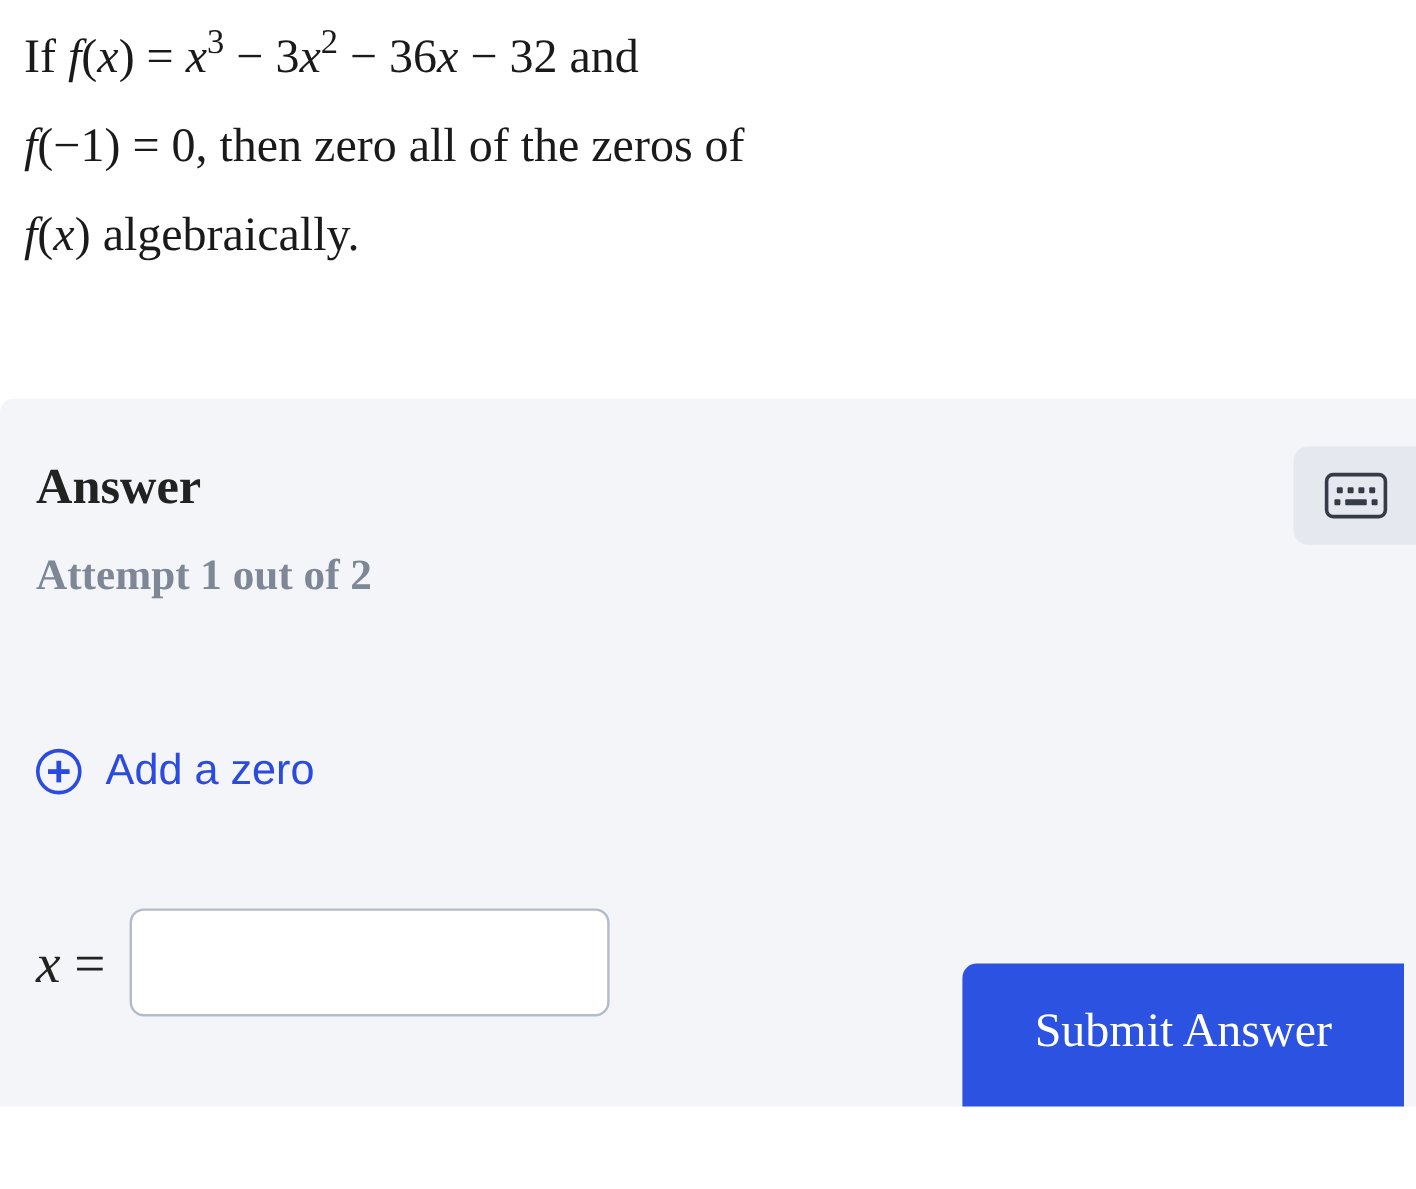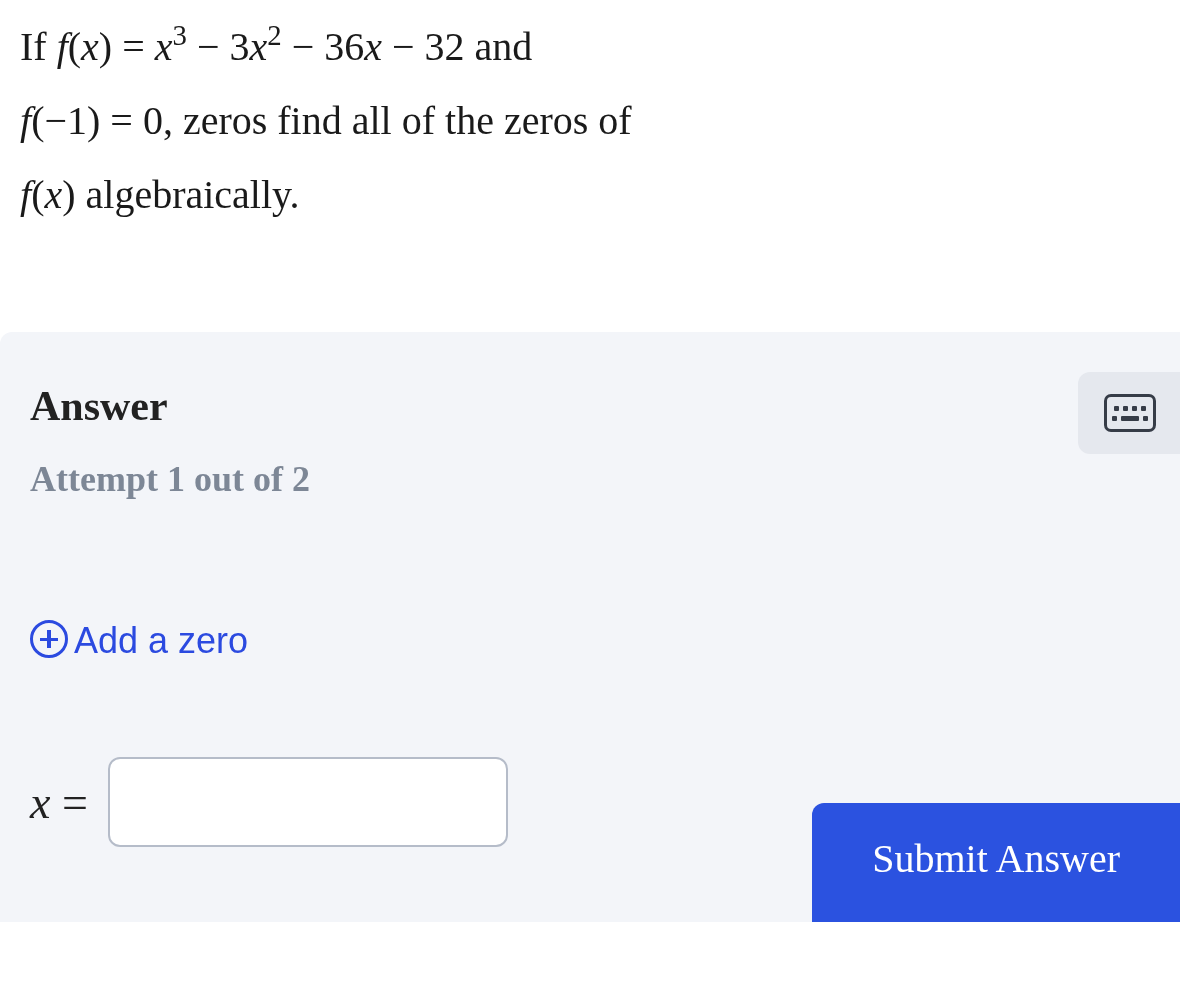--- a/index.html
+++ b/index.html
@@ -69,22 +69,22 @@
   .kb-dot { width: 5px; height: 5px; background: #363c47; border-radius: 1px; }
   .kb-bar { width: 18px; height: 5px; background: #363c47; border-radius: 1px; }
   .controls-row {
     display: flex;
     gap: 50px;
     margin-top: 120px;
     align-items: center;
   }
   .ctrl-btn {
     display: flex;
-    align-items: flex-start;
-    gap: 6px;
+    align-items: flex-end;
+    gap: 20px;
     color: #2b4ae0;
     font-size: 36px;
     font-family: -apple-system, 'Segoe UI', Arial, sans-serif;
     cursor: pointer;
   }
   .circle-icon {
     width: 38px;
     height: 38px;
     border: 3.5px solid #2b4ae0;
     border-radius: 50%;
@@ -115,39 +115,39 @@
     height: 90px;
     border: 2px solid #b5bcc9;
     border-radius: 12px;
     font-size: 36px;
     padding: 0 20px;
     background: #fff;
     font-family: Georgia, serif;
   }
   .submit-btn {
     position: absolute;
-    right: 0;
+    right: 10px;
     bottom: 0;
     background: #2b52e0;
     color: #fff;
     font-size: 40px;
     font-family: Georgia, serif;
     padding: 32px 60px 40px 60px;
     border-radius: 12px 0 0 0;
     border: none;
     cursor: pointer;
   }
 </style>
 </head>
 <body>
 
 <div class="question-area">
   <div class="math-question">
     <span>If </span><span class="math-var">f</span>(<span class="math-var">x</span>) = <span class="math-var">x</span><span class="sup">3</span> − 3<span class="math-var">x</span><span class="sup">2</span> − 36<span class="math-var">x</span> − 32<span> and</span><br>
-    <span class="math-var">f</span>(−1) = 0<span>, zeros find all of the zeros of </span><br>
+    <span class="math-var">f</span>(−1) = 0<span>, then zero all of the zeros of </span><br>
     <span class="math-var">f</span>(<span class="math-var">x</span>)<span> algebraically.</span>
   </div>
 </div>
 
 <div class="answer-panel">
   <div class="answer-heading">Answer</div>
   <div class="attempt-text">Attempt 1 out of 2</div>
 
   <div class="keyboard-tab">
     <div class="keyboard-icon-box">

